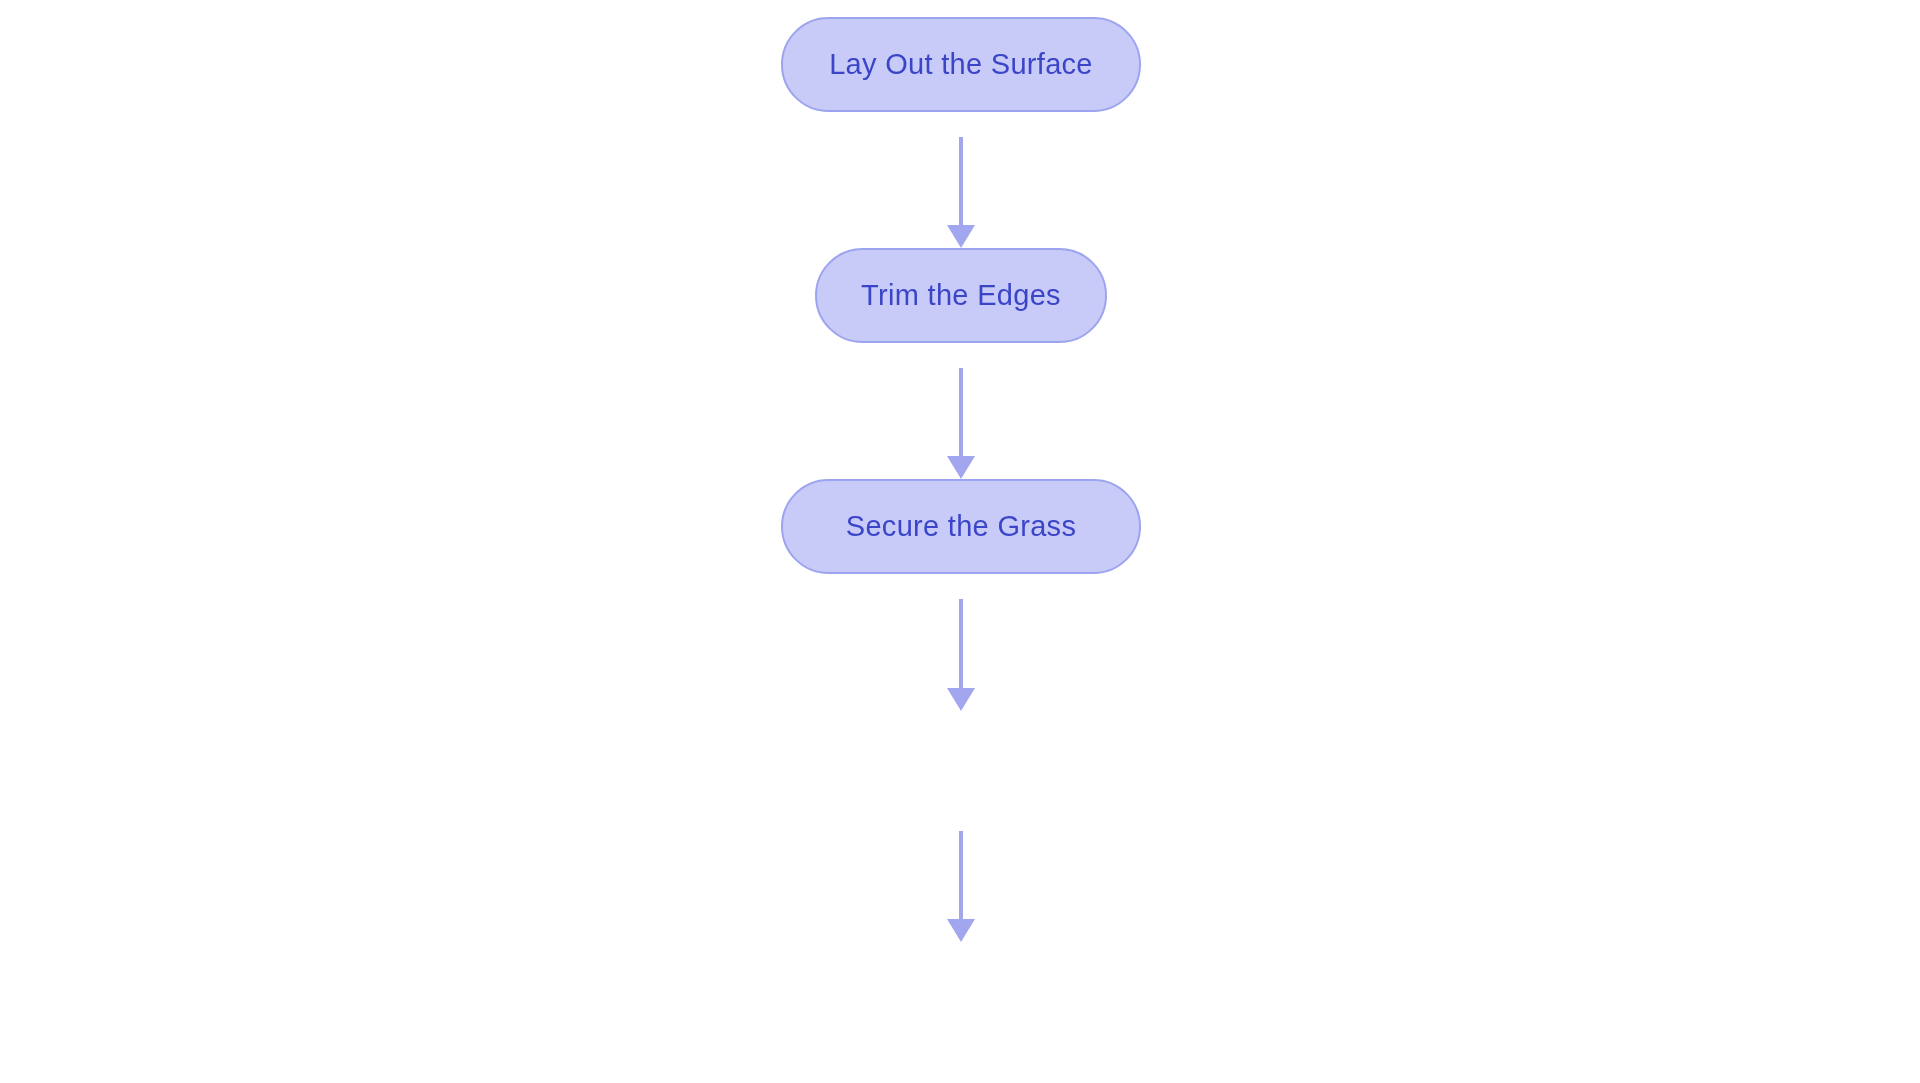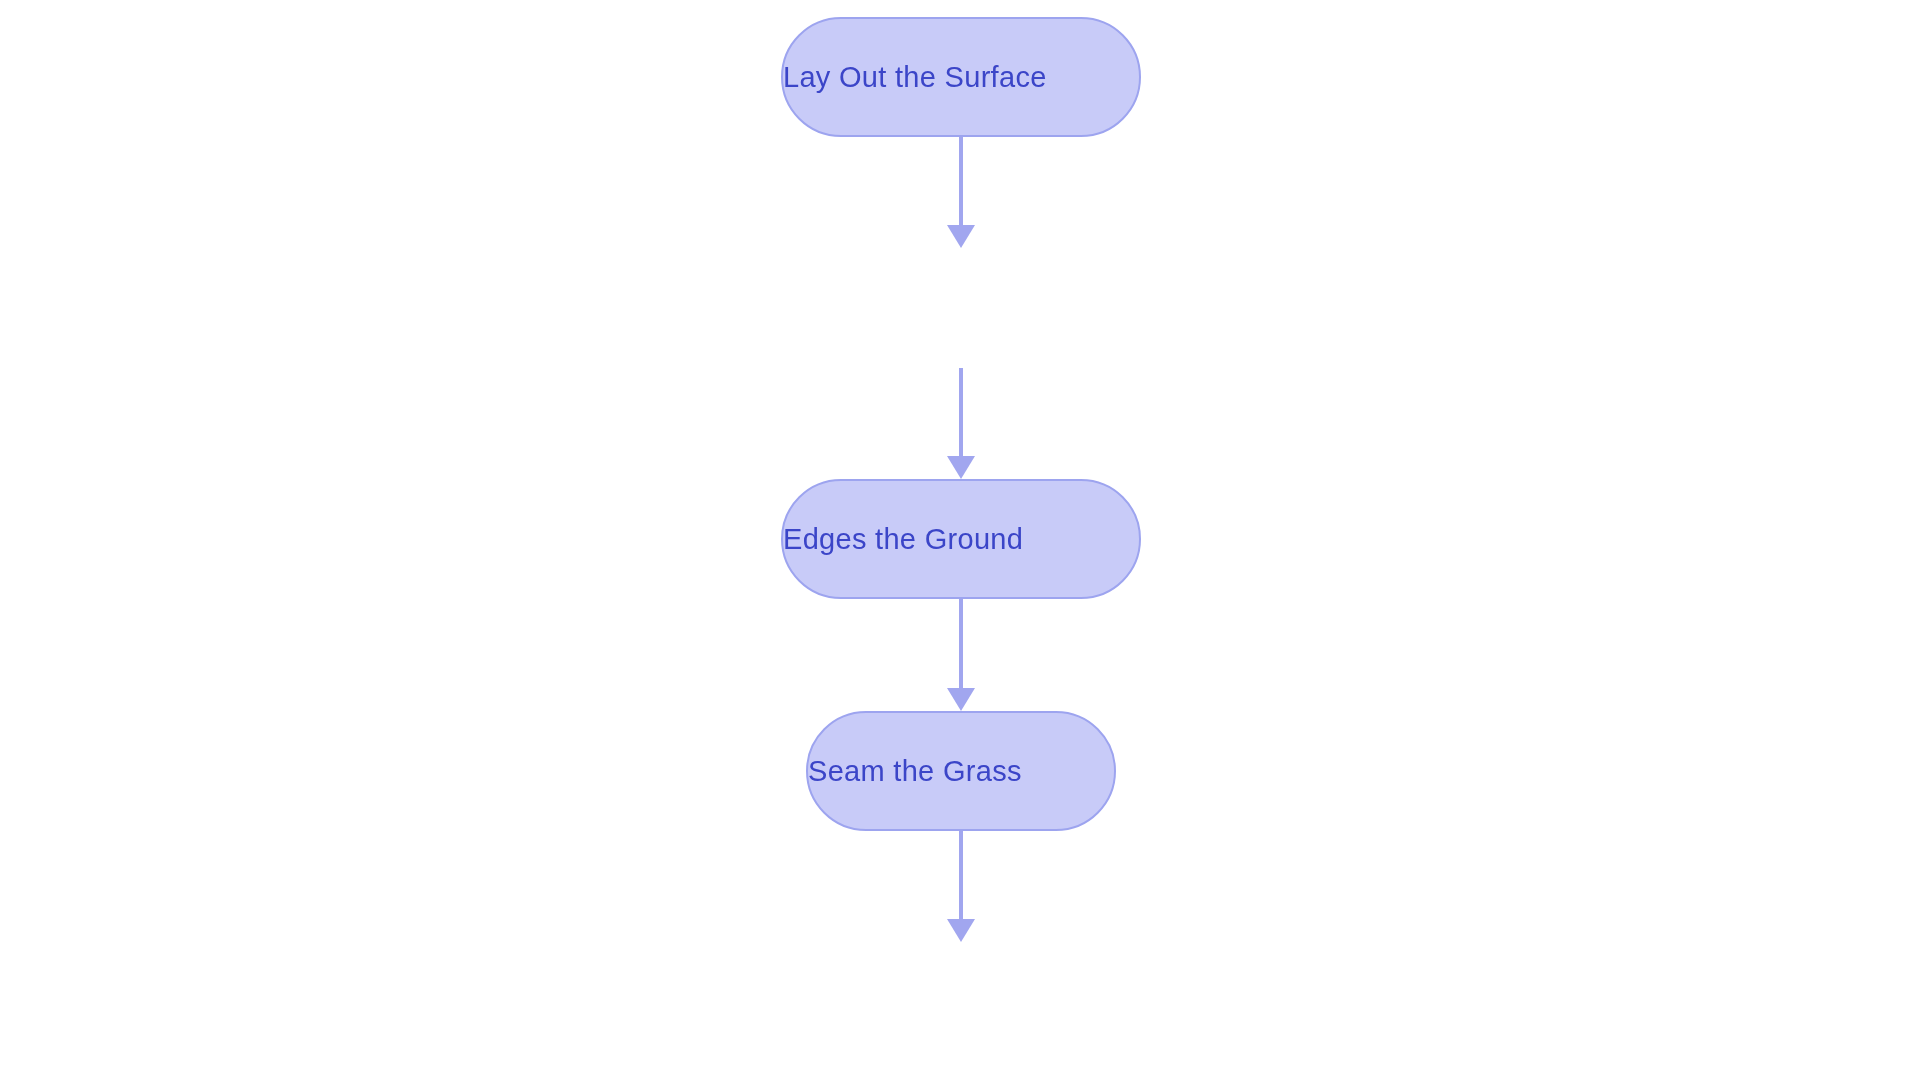--- a/index.html
+++ b/index.html
@@ -10,27 +10,28 @@
   }
   .canvas {
     position: relative;
     width: 1920px;
     height: 1083px;
     background: var(--background, #ffffff);
     overflow: hidden;
   }
   .node {
     position: absolute;
-    height: 120px;
+    height: 95px;
     border-radius: 60px;
     background: var(--node-fill, #c8cbf8);
     border: 2px solid var(--node-border, #9da4ef);
     box-sizing: border-box;
     display: flex;
     align-items: center;
+    justify-content: center;
   }
   .node .label {
     color: var(--node-text, #3b45c8);
     font-size: 29px;
     letter-spacing: 0.3px;
     white-space: nowrap;
   }
   .node-0 { left: 781px; top: 17px;  width: 360px; }
   .node-1 { left: 815px; top: 248px; width: 292px; }
   .node-2 { left: 781px; top: 479px; width: 360px; }
@@ -68,38 +69,38 @@
 
   <div class="node node-0">
     <span class="label">Lay Out the Surface</span>
   </div>
 
   <div class="connector conn-0">
     <div class="line"></div>
     <div class="head"></div>
   </div>
 
+  <div class="node node-1">
+    <span class="label">Trim the Edges</span>
+  </div>
 
   <div class="connector conn-1">
     <div class="line"></div>
     <div class="head"></div>
   </div>
 
   <div class="node node-2">
-    <span class="label">Edges the Ground</span>
+    <span class="label">Secure the Grass</span>
   </div>
 
   <div class="connector conn-2">
     <div class="line"></div>
     <div class="head"></div>
   </div>
 
-  <div class="node node-3">
-    <span class="label">Seam the Grass</span>
-  </div>
 
   <div class="connector conn-3">
     <div class="line"></div>
     <div class="head"></div>
   </div>
 
 
 </div>
 
 </body></html>

